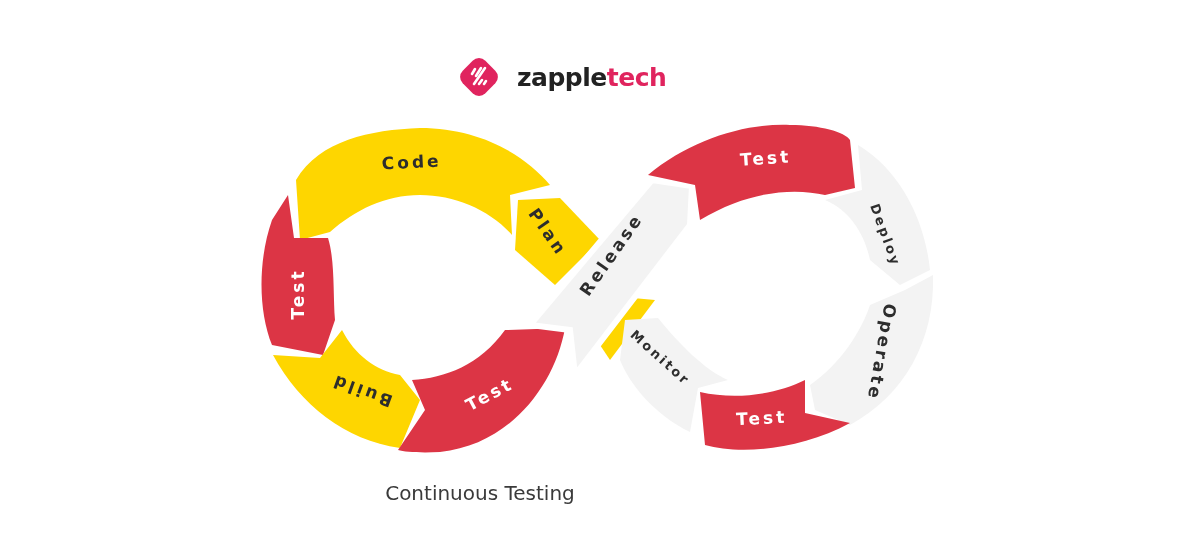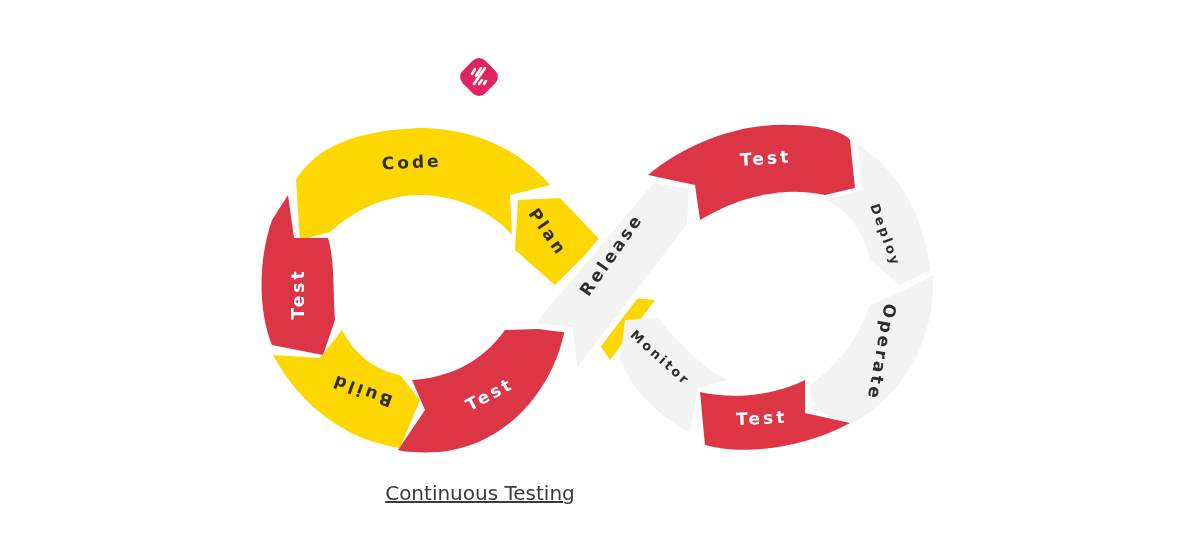--- a/index.html
+++ b/index.html
@@ -2,39 +2,40 @@
 <html><head>
 <meta charset="utf-8">
 <style>
   html, body { margin:0; padding:0; background:#ffffff; }
   body { width:1200px; height:540px; position:relative; overflow:hidden; font-family:"DejaVu Sans", sans-serif; }
   .logo { position:absolute; left:457px; top:55px; display:flex; align-items:center; }
   .logo-mark { width:44px; height:44px; }
   .logo-text { margin-left:16px; font-family:"DejaVu Sans", sans-serif; font-weight:bold; font-size:25px; letter-spacing:-0.5px; }
   .logo-text .a { color:#222222; }
   .logo-text .b { color:#e0245e; }
-  .caption { position:absolute; left:0; width:960px; top:481px; text-align:center; font-family:"DejaVu Sans", sans-serif; font-size:20px; font-weight:500; color:#3a3a3a;text-decoration:underline; }
+  .caption { position:absolute; left:0; width:960px; top:481px; text-align:center; font-family:"DejaVu Sans", sans-serif; font-size:20px; font-weight:500; color:#3a3a3a; }
   svg.diagram { position:absolute; left:0; top:0; }
   .lbl { font-family:"DejaVu Sans", sans-serif; font-size:17px; font-weight:600; letter-spacing:3px; }
   .lbl-sm { font-size:13px; letter-spacing:2.5px; }
 </style>
 </head>
 <body>
 
 <div class="logo">
   <svg class="logo-mark" viewBox="0 0 44 44">
     <rect x="6" y="6" width="32" height="32" rx="9" transform="rotate(45 22 22)" fill="#e0245e"></rect>
     <g stroke="#fff" stroke-width="2.6" stroke-linecap="round">
       <line x1="15" y1="19" x2="18" y2="14"></line>
       <line x1="19" y1="21" x2="24" y2="13"></line>
       <line x1="17" y1="29" x2="28" y2="13"></line>
       <line x1="22" y1="29" x2="25" y2="25"></line>
       <line x1="27" y1="29" x2="29" y2="26"></line>
     </g>
   </svg>
+  <div class="logo-text"><span class="a">zapple</span><span class="b">tech</span></div>
 </div>
 
 <svg class="diagram" width="1200" height="540" viewBox="0 0 1200 540">
 
   <g>
 
     <path fill="#fed600" d="M296,180 C320,140 370,130 420,128 C480,128 525,155 550,185 L510,195 L512,235 C490,210 455,195 420,195 C385,195 355,210 330,232 L300,240 L296,180 Z"></path>
 
     <path fill="#fed600" d="M518,200 L560,198 L600,240 L555,285 L515,250 Z"></path>
 

